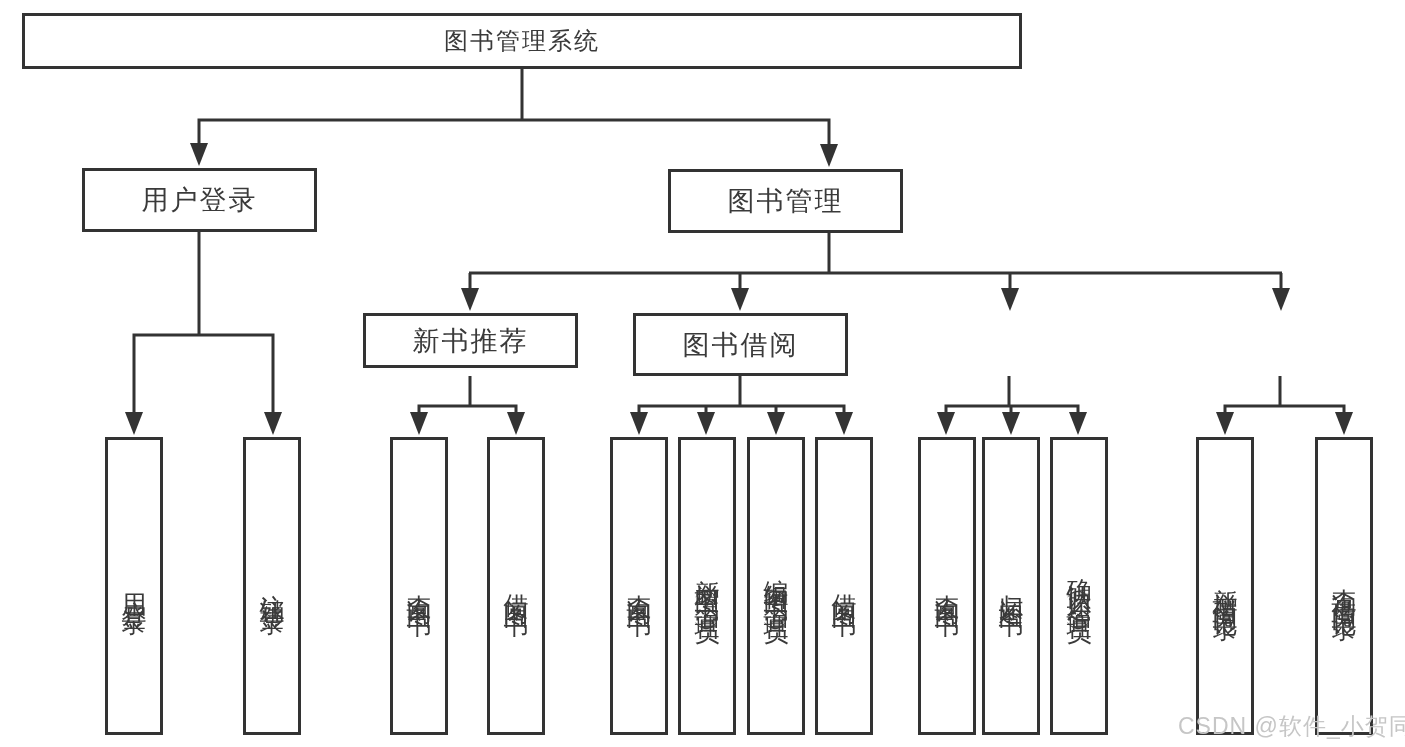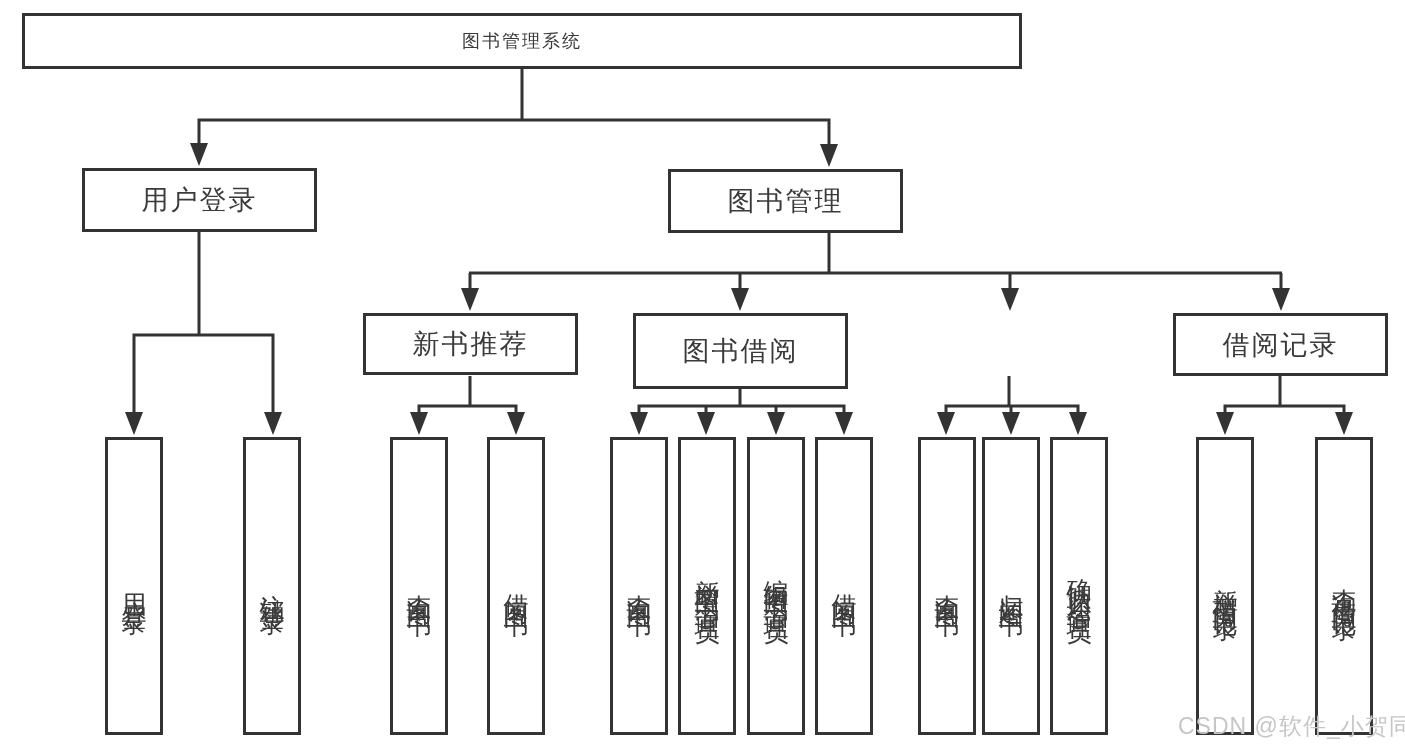--- a/index.html
+++ b/index.html
@@ -27,21 +27,21 @@
     box-sizing:border-box;
     border:3px solid var(--line);
     background:#ffffff;
     display:flex;align-items:center;justify-content:center;
     color:var(--text);
   }
   .node .lbl{
     white-space:nowrap;
     letter-spacing:2px;
   }
-  .root .lbl{font-size:18px;}
+  .root .lbl{font-size:24px;}
   .branch .lbl{font-size:27px;}
   .leaf .lbl{
     writing-mode:vertical-rl;
     text-orientation:mixed;
     font-size:25px;
     letter-spacing:6px;
     line-height:1;
     white-space:nowrap;
   }
   .watermark{
@@ -98,28 +98,25 @@
     <span class="lbl">图书管理系统</span>
   </div>
 
   <div class="node branch" style="left:82px;top:168px;width:235px;height:64px">
     <span class="lbl">用户登录</span>
   </div>
   <div class="node branch" style="left:668px;top:169px;width:235px;height:64px">
     <span class="lbl">图书管理</span>
   </div>
 
-  <div class="node branch" style="left:363px;top:313px;width:215px;height:62px">
+  <div class="node branch" style="left:363px;top:313px;width:215px;height:55px">
     <span class="lbl">新书推荐</span>
   </div>
-  <div class="node branch" style="left:633px;top:313px;width:215px;height:76px">
+  <div class="node branch" style="left:633px;top:313px;width:215px;height:63px">
     <span class="lbl">图书借阅</span>
-  </div>
-  <div class="node branch" style="left:1173px;top:313px;width:215px;height:63px">
-    <span class="lbl">借阅记录</span>
   </div>
 
   <div class="node leaf" style="left:105px;top:437px;width:58px;height:298px">
     <span class="lbl">用户登录</span>
   </div>
   <div class="node leaf" style="left:243px;top:437px;width:58px;height:298px">
     <span class="lbl">注销登录</span>
   </div>
 
   <div class="node leaf" style="left:390px;top:437px;width:58px;height:298px">

